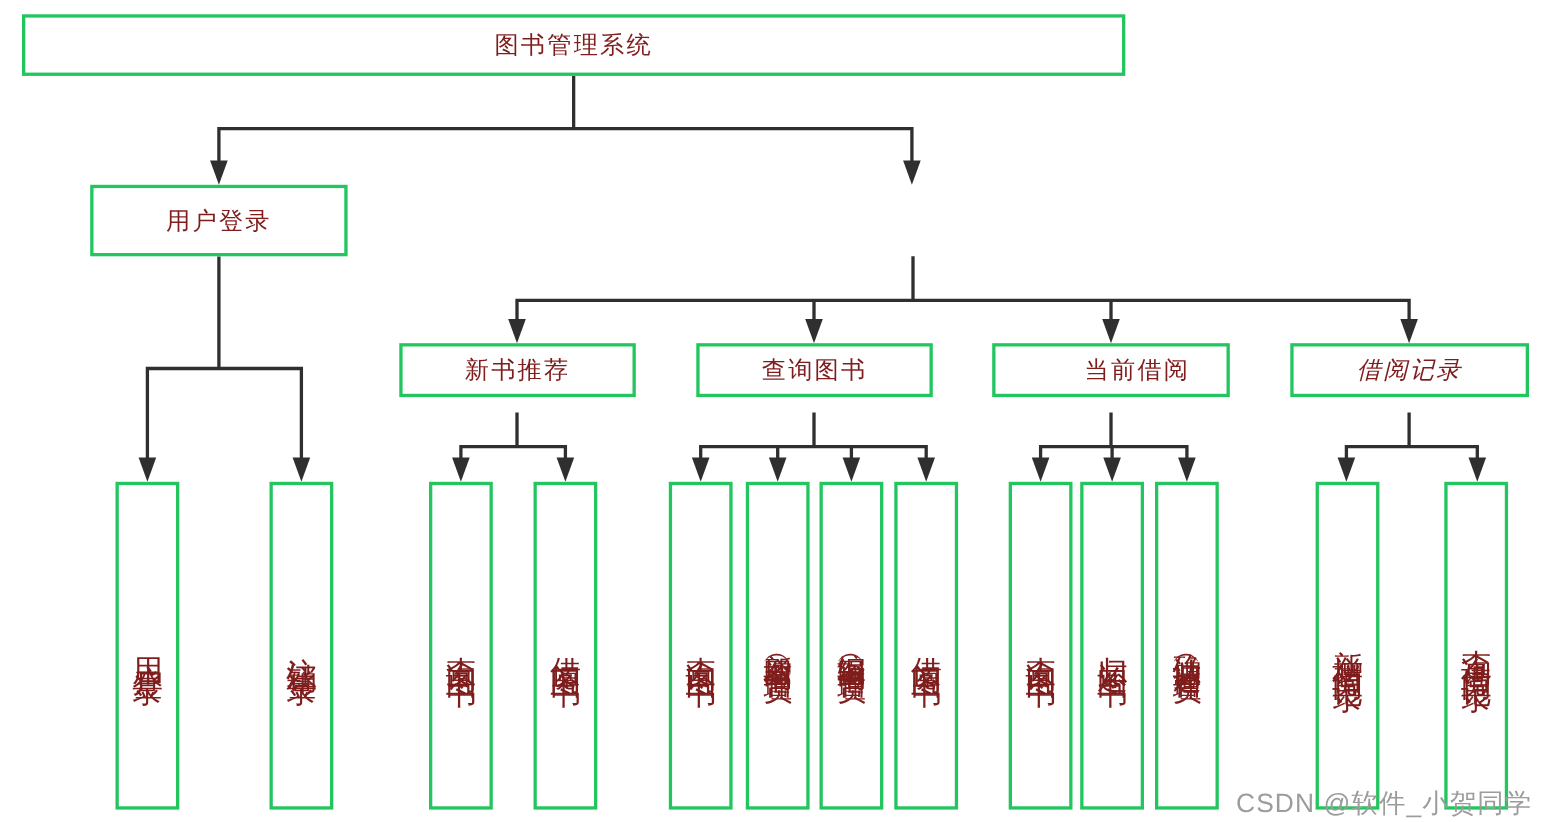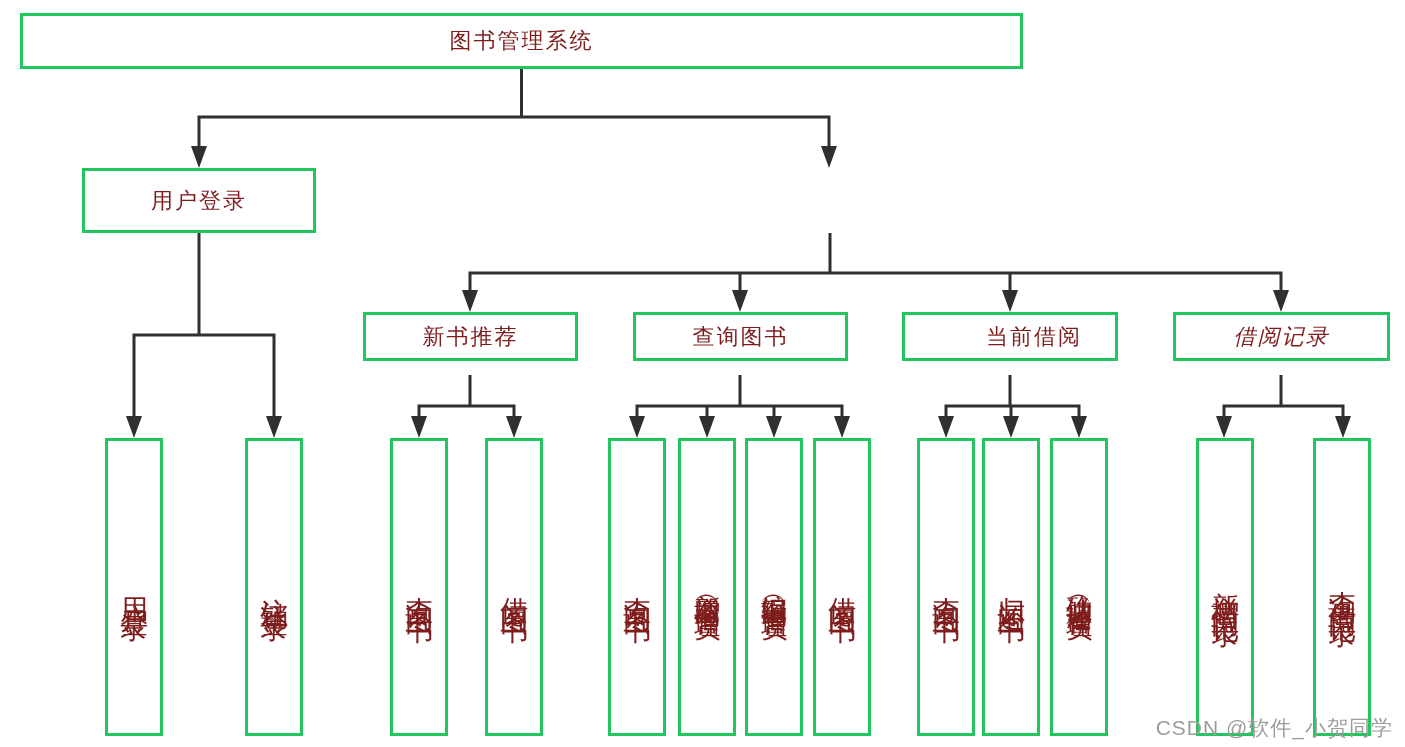--- a/index.html
+++ b/index.html
@@ -18,21 +18,21 @@
   .lvl3{top:312px;height:49px;}
   .leaf{top:438px;width:58px;height:298px;}
   .vtext{
     writing-mode:vertical-rl;text-orientation:mixed;
     font-size:28px;letter-spacing:6px;line-height:1.05;white-space:nowrap;
   }
   .leaf.long .vtext{font-size:26px;letter-spacing:3px;}
   svg.connectors{position:absolute;left:0;top:0;width:1405px;height:747px;}
   .watermark{
     position:absolute;right:12px;top:714px;z-index:5;
-    font-size:21px;color:#9c9c9c;letter-spacing:1px;white-space:nowrap;
+    font-size:24px;color:#9c9c9c;letter-spacing:1px;white-space:nowrap;
   }
 </style>
 </head>
 <body>
 
 <div class="canvas">
 
   <svg class="connectors" viewBox="0 0 1405 747" xmlns="http://www.w3.org/2000/svg">
     <g stroke="#2f2f2f" stroke-width="3" fill="none">
 

